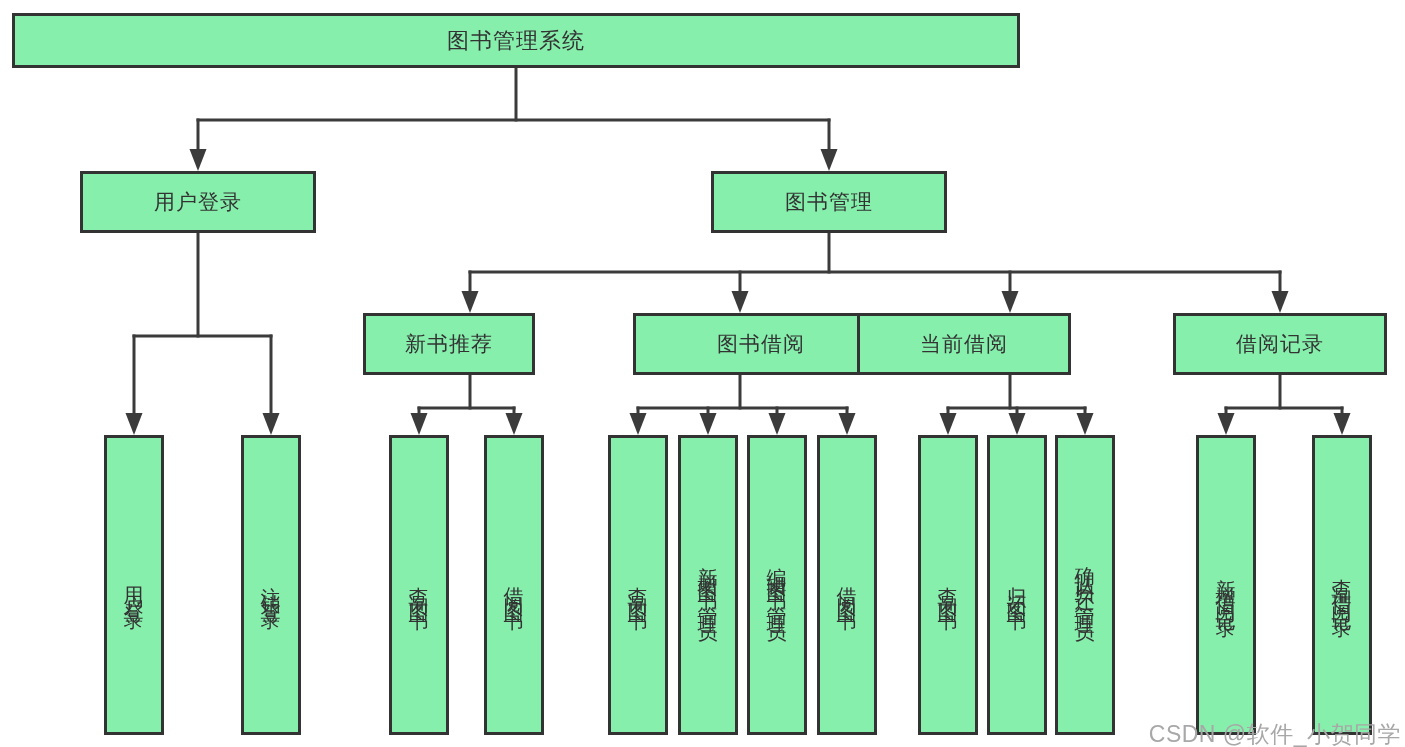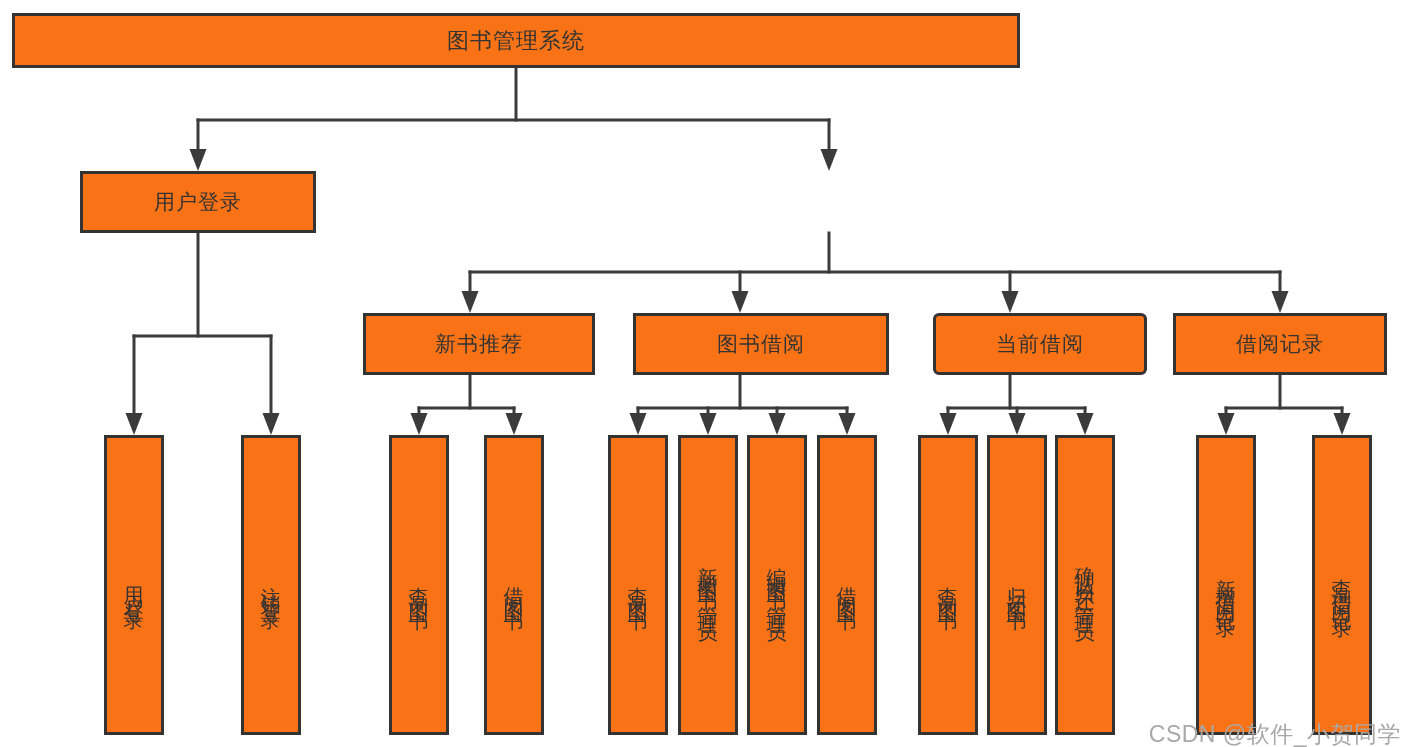--- a/index.html
+++ b/index.html
@@ -25,21 +25,21 @@
     width: 1405px; height: 747px;
   }
   .connector-layer line {
     stroke: var(--line);
     stroke-width: 3;
     stroke-linecap: square;
   }
   .connector-layer polygon { fill: var(--line); }
   .node {
     position: absolute;
-    background: #f97316;
+    background: #86efac;
     border: 3px solid var(--border);
     color: var(--text);
     display: flex;
     align-items: center;
     justify-content: center;
     text-align: center;
   }
   .node.h { font-size: 21px; letter-spacing: 1px; }
   .node.root { font-size: 22px; }
   .node.leaf {
@@ -123,24 +123,25 @@
     <line x1="1226" y1="408" x2="1342" y2="408"></line>
     <line x1="1226" y1="408" x2="1226" y2="415"></line>
     <line x1="1342" y1="408" x2="1342" y2="415"></line>
     <polygon points="1217.5,413 1234.5,413 1226,435"></polygon>
     <polygon points="1333.5,413 1350.5,413 1342,435"></polygon>
   </svg>
 
   <div class="node root h" style="left:12px; top:13px; width:1008px; height:55px;">图书管理系统</div>
 
   <div class="node h" style="left:80px; top:171px; width:236px; height:62px;">用户登录</div>
+  <div class="node h" style="left:711px; top:171px; width:236px; height:62px;">图书管理</div>
 
-  <div class="node h" style="left:363px; top:313px; width:232px; height:62px;">新书推荐</div>
+  <div class="node h" style="left:363px; top:313px; width:172px; height:62px;">新书推荐</div>
   <div class="node h" style="left:633px; top:313px; width:256px; height:62px;">图书借阅</div>
-  <div class="node h" style="left:933px; top:313px; width:214px; height:62px;border-radius:6px;">当前借阅</div>
+  <div class="node h" style="left:857px; top:313px; width:214px; height:62px;">当前借阅</div>
   <div class="node h" style="left:1173px; top:313px; width:214px; height:62px;">借阅记录</div>
 
   <div class="node leaf" style="left:104px; top:435px; width:60px; height:300px;">用户登录</div>
   <div class="node leaf" style="left:241px; top:435px; width:60px; height:300px;">注销登录</div>
 
   <div class="node leaf" style="left:389px; top:435px; width:60px; height:300px;">查询图书</div>
   <div class="node leaf" style="left:484px; top:435px; width:60px; height:300px;">借阅图书</div>
 
   <div class="node leaf" style="left:608px; top:435px; width:60px; height:300px;">查询图书</div>
   <div class="node leaf" style="left:678px; top:435px; width:60px; height:300px;">新增图书（管理员）</div>

